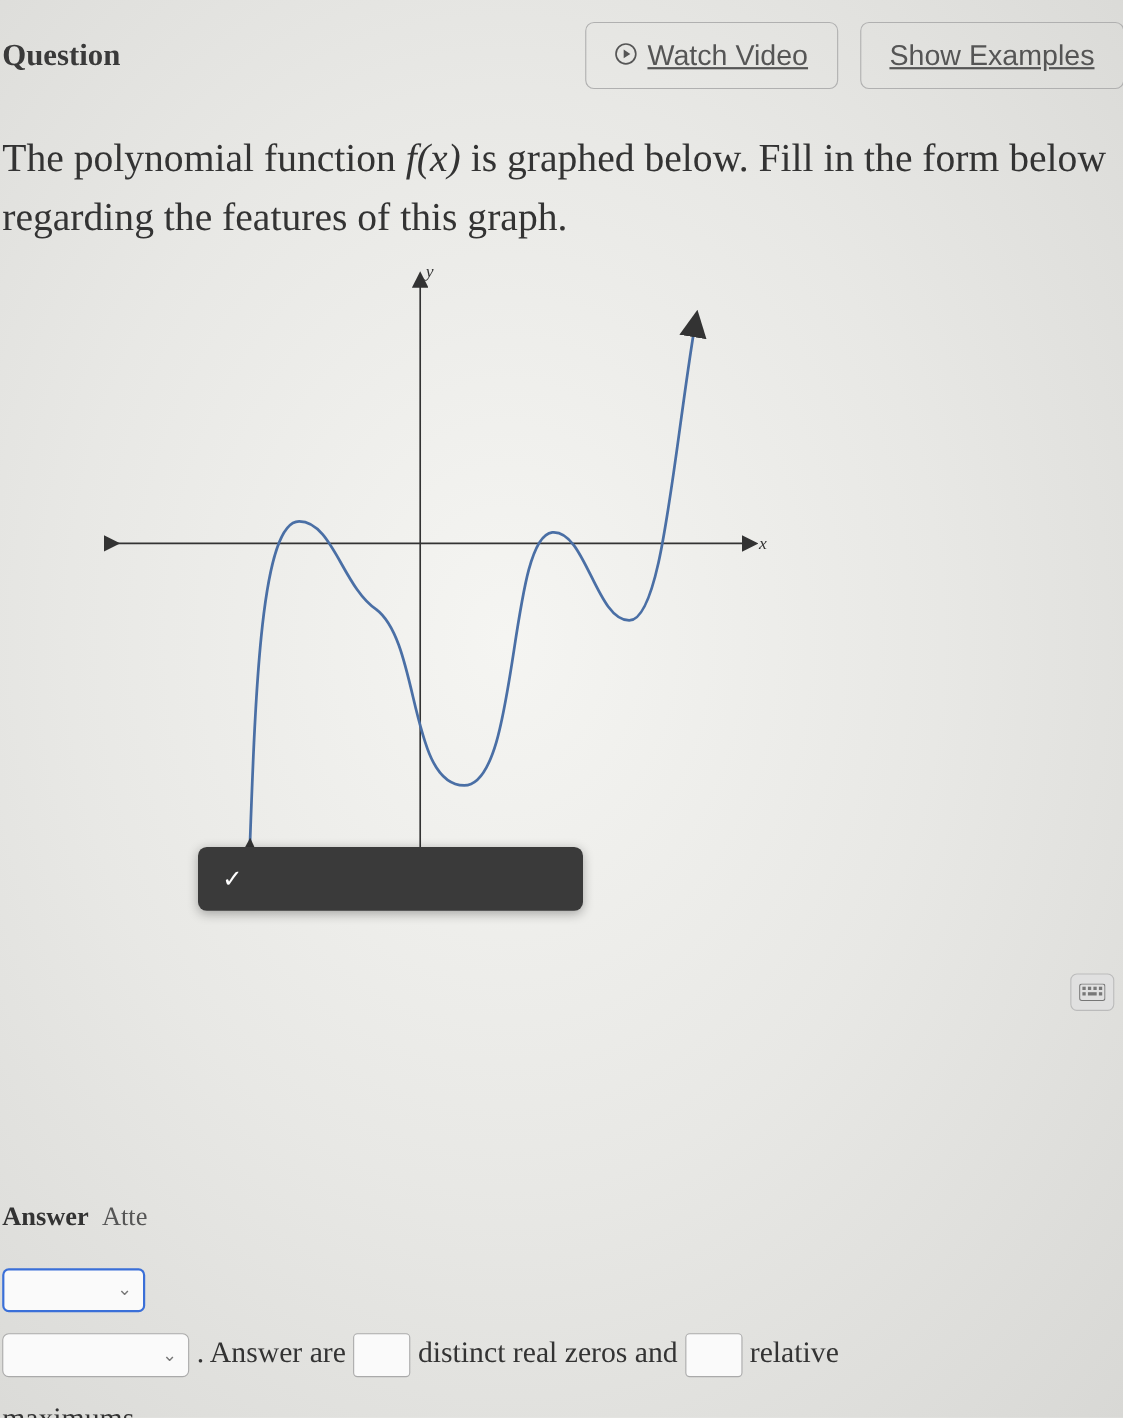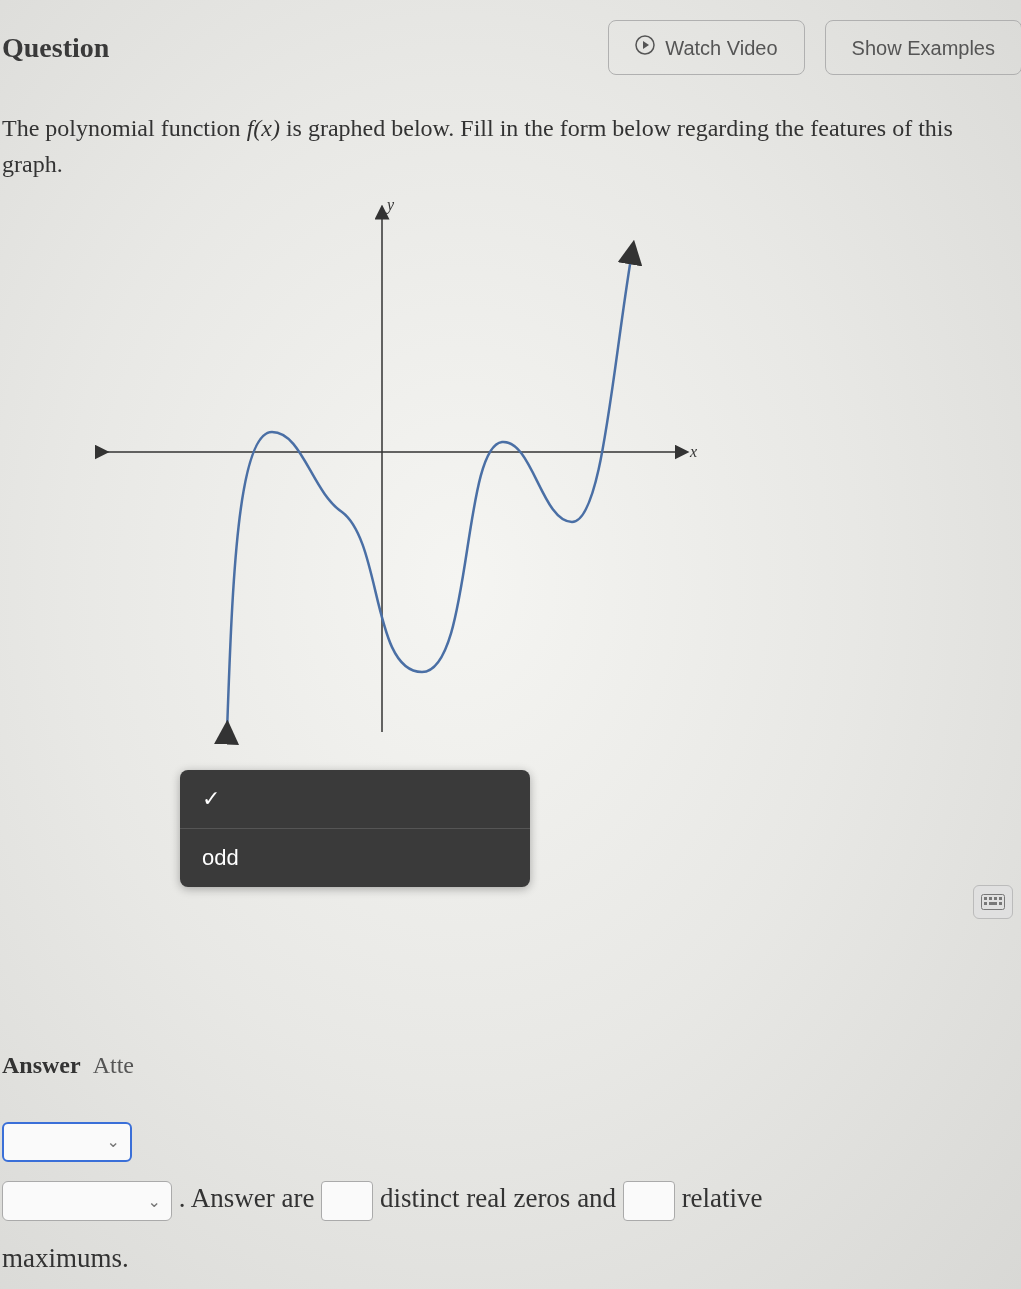--- a/index.html
+++ b/index.html
@@ -26,31 +26,32 @@
   }
   .header-buttons {
     display: flex;
     gap: 20px;
     margin-right: -5px;
   }
   .hdr-btn {
     border: 1px solid #b0b0b0;
     border-radius: 8px;
     padding: 14px 26px;
-    font-size: 20px;
+    font-size: 26px;
     font-family: Arial, sans-serif;
     background: transparent;
     color: #555;
     display: flex;
-    align-items: flex-end;
+    align-items: flex-start;
     gap: 10px;
     cursor: pointer;
+    text-decoration: underline;
   }
   .prompt-text {
-    font-size: 24px;
+    font-size: 36px;
     line-height: 1.5;
     margin: 25px 0 10px 0;
     color: #333;
   }
   .fx { font-style: italic; font-family: 'Times New Roman', serif; }
   .graph-area {
     width: 640px;
     height: 560px;
     margin: 0 auto 0 80px;
     position: relative;
@@ -71,21 +72,21 @@
   }
   .dropdown-row {
     padding: 16px 22px;
     border-bottom: 1px solid #555;
     cursor: pointer;
   }
   .dropdown-row:last-child { border-bottom: none; }
   .answer-header {
     font-size: 24px;
     margin-top: 300px;
-    margin-bottom: 31px;
+    margin-bottom: 20px;
     color: #333;
   }
   .answer-header b { font-weight: bold; }
   .answer-header span.atte { color: #555; }
   .sentence {
     font-size: 27px;
     line-height: 2.2;
     color: #333;
   }
   .select-box {
@@ -198,21 +199,20 @@
     <span> relative</span><br>
     <span>maximums.</span>
   </div>
 
 </div>
 
 <div class="dropdown-popup">
   <div class="dropdown-row">
     <span>✓</span>
   </div>
-  <div class="dropdown-row">odd</div>
 </div>
 
 <div class="key-icon">
   <svg width="24" height="16" viewBox="0 0 24 16">
       <rect x="0.5" y="0.5" width="23" height="15" rx="2" fill="none" stroke="#777"></rect>
       <rect x="3" y="3" width="3" height="3" fill="#777"></rect>
       <rect x="8" y="3" width="3" height="3" fill="#777"></rect>
       <rect x="13" y="3" width="3" height="3" fill="#777"></rect>
       <rect x="18" y="3" width="3" height="3" fill="#777"></rect>
       <rect x="3" y="8" width="3" height="3" fill="#777"></rect>

